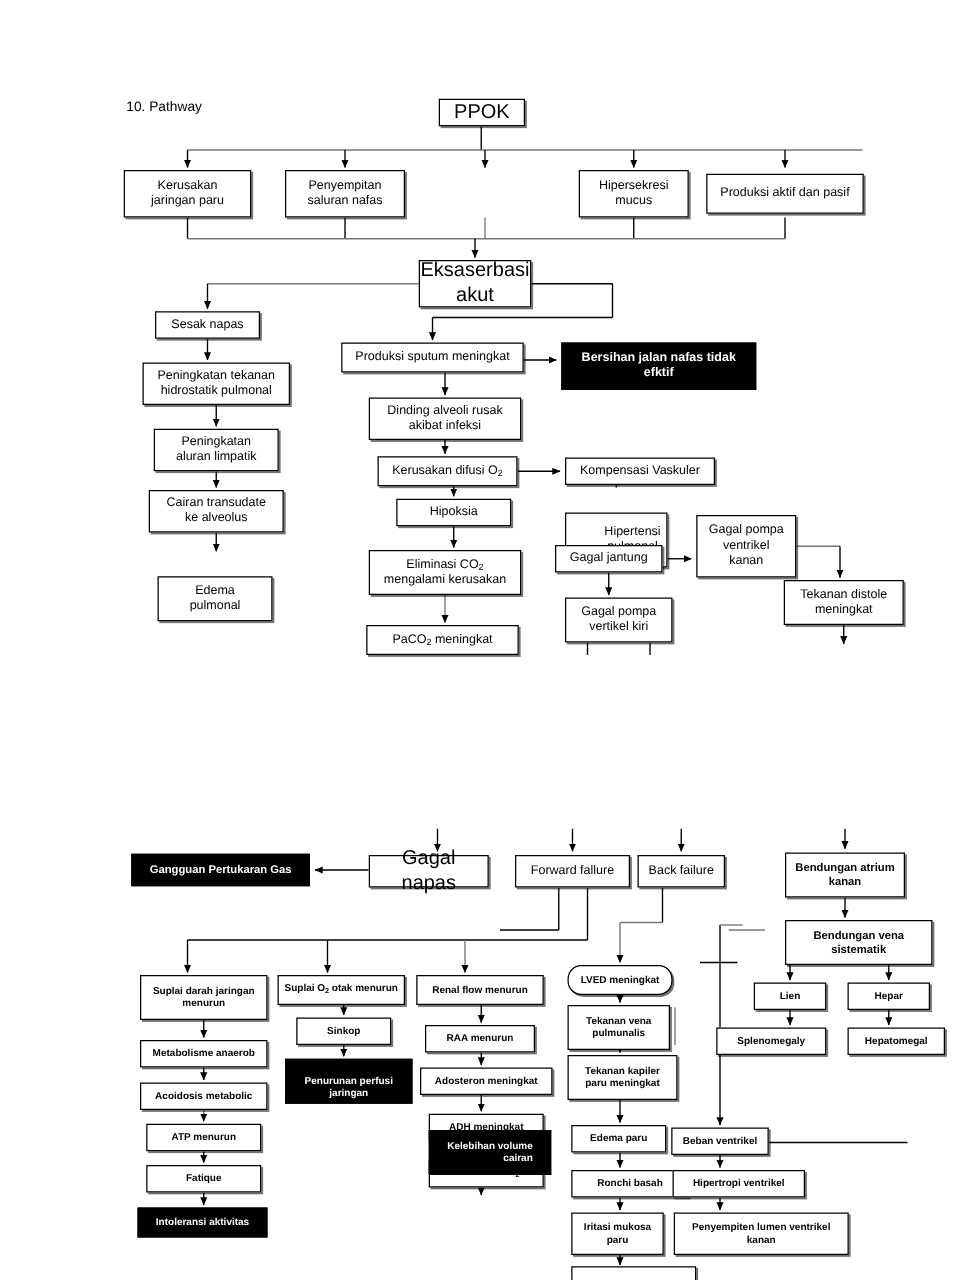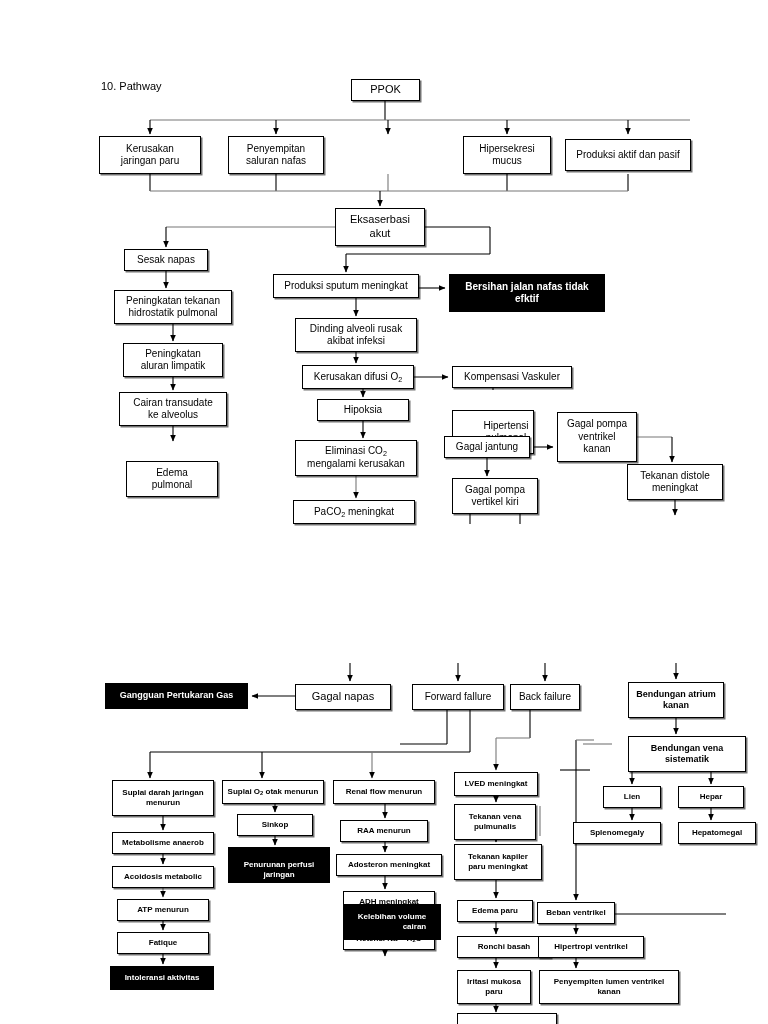--- a/index.html
+++ b/index.html
@@ -14,21 +14,21 @@
   .node{
     position:absolute;box-sizing:border-box;
     border:1px solid #000;background:#fff;
     display:flex;align-items:center;justify-content:center;
     text-align:center;line-height:1.25;
     padding:2px 3px;
     box-shadow:1.5px 1.5px 0 rgba(0,0,0,0.55);
   }
   .node.dark{background:#000;color:#fff;border-color:#000;box-shadow:none;font-weight:bold;}
   .node.hv{font-weight:bold;}
-  .t11{font-size:11px;}
+  .t11{font-size:16px;}
   .t10{font-size:10px;}
   .t9{font-size:9px;}
   .t8{font-size:8px;}
   .caption{position:absolute;font-size:11px;}
   sub{font-size:0.72em;vertical-align:-0.25em;}
 </style>
 </head>
 <body>
 
 <div id="canvas">
@@ -259,21 +259,21 @@
 
   <div class="node hv t8" style="left:112px;top:780px;width:102px;height:36px;">
       <span>Suplai darah jaringan<br>menurun</span>
     </div>
   <div class="node hv t8" style="left:222px;top:780px;width:102px;height:24px;">
       <span>Suplai O<sub>2</sub> otak menurun</span>
     </div>
   <div class="node hv t8" style="left:333px;top:780px;width:102px;height:24px;">
       <span>Renal flow menurun</span>
     </div>
-  <div class="node hv t8" style="left:454px;top:772px;width:84px;height:24px;">
+  <div class="node hv t8" style="left:454px;top:772px;width:84px;height:24px;border-radius:11px;">
       <span>LVED meningkat</span>
     </div>
   <div class="node hv t8" style="left:603px;top:786px;width:58px;height:22px;">
       <span>Lien</span>
     </div>
   <div class="node hv t8" style="left:678px;top:786px;width:66px;height:22px;">
       <span>Hepar</span>
     </div>
 
   <div class="node hv t8" style="left:237px;top:814px;width:76px;height:22px;">

